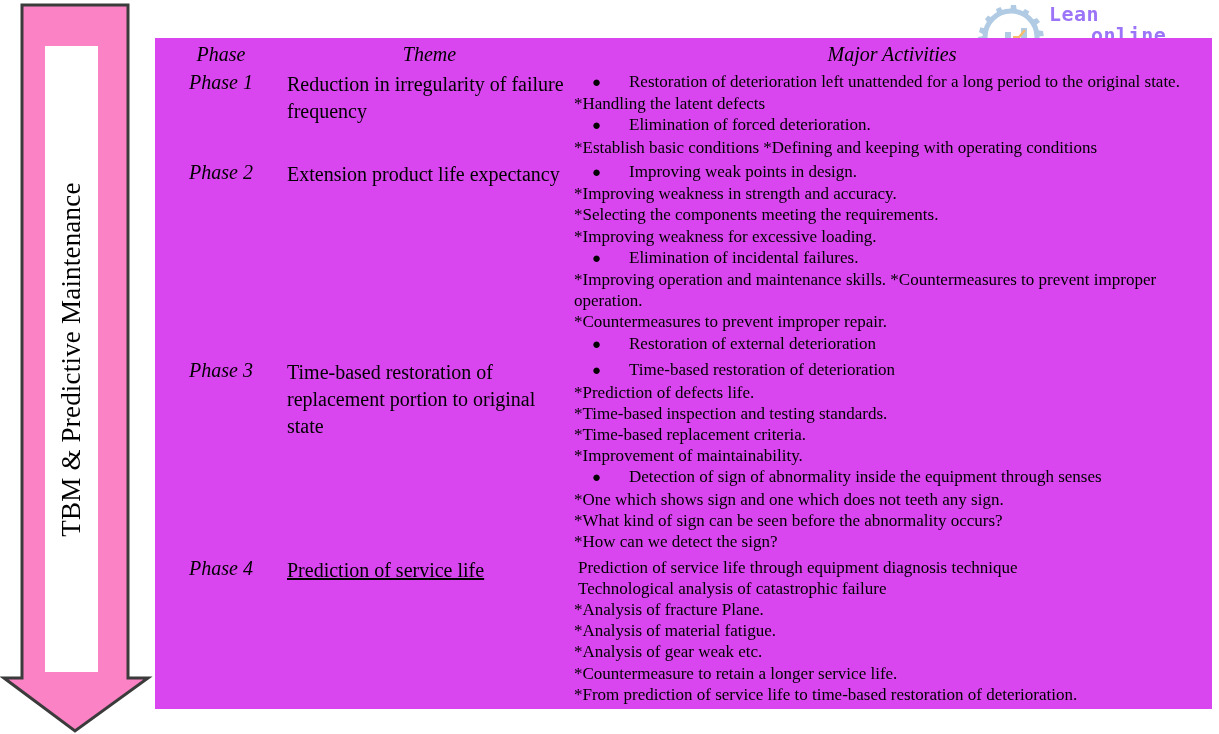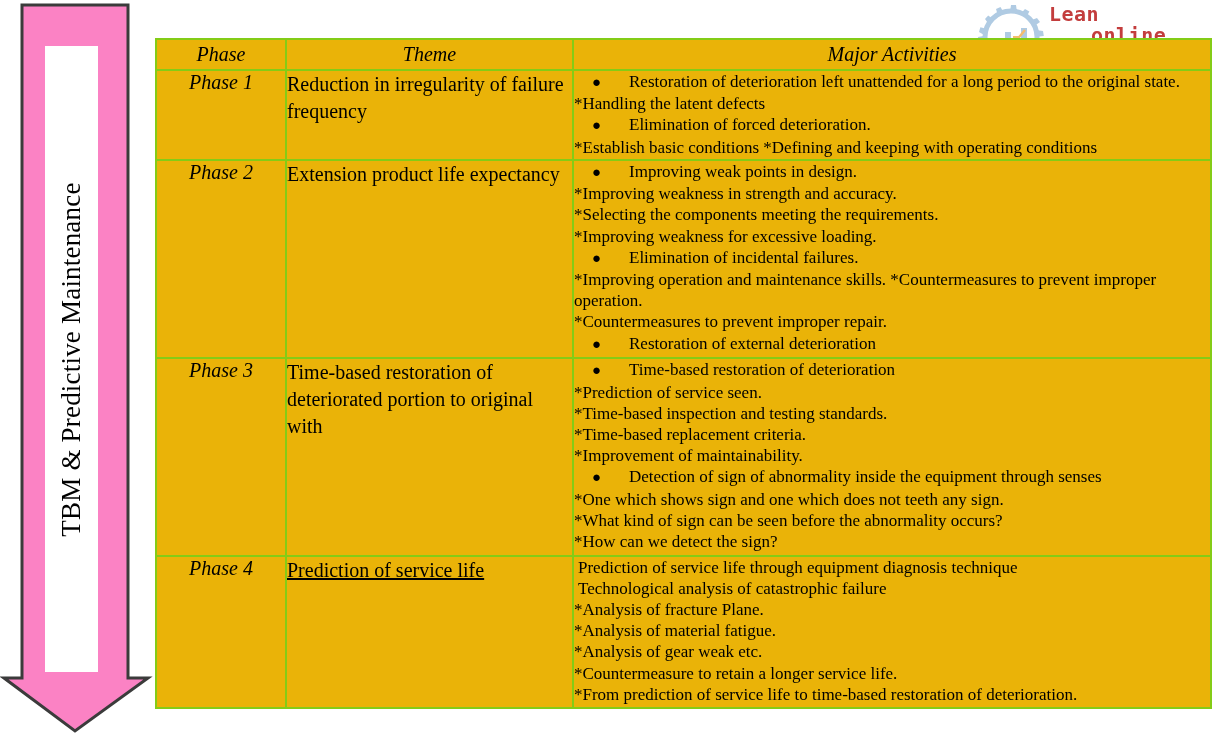--- a/index.html
+++ b/index.html
@@ -37,21 +37,21 @@
     position: absolute;
     left: 72px;
     top: 2px;
     width: 172px;
     height: 64px;
     font-family: "DejaVu Sans Mono", "Liberation Mono", monospace;
     font-weight: bold;
     font-size: 20px;
     line-height: 21px;
     letter-spacing: 0.5px;
-    color: #b91c1c;
+    color: #8b5cf6;
     opacity: 0.85;
     white-space: nowrap;
     overflow: hidden;
   }
   #logo-watermark .logo-line-1 { display: block; padding-left: 2px; }
   #logo-watermark .logo-line-2 { display: block; padding-left: 0px; }
   #logo-watermark .logo-line-3 { display: block; padding-left: 44px; }
 
   
   #phase-arrow {
@@ -94,24 +94,24 @@
     border-collapse: collapse;
     table-layout: fixed;
     z-index: 3;
     background: transparent;
   }
   #phase-table col.col-phase { width: 130px; }
   #phase-table col.col-theme { width: 287px; }
   #phase-table col.col-acts  { width: 638px; }
 
   #phase-table th, #phase-table td {
-    border: 2px solid #84cc16;
+    border: 2px solid #d946ef;
     padding: 0;
     vertical-align: top;
-    background: #eab308;
+    background: #d946ef;
   }
 
   #phase-table thead th {
     height: 29px;
     text-align: center;
     font-style: italic;
     font-weight: normal;
     font-size: 20px;
     line-height: 29px;
     padding: 0 4px;
@@ -246,24 +246,24 @@
           <span class="act-line star">*Selecting the components meeting the requirements.</span>
           <span class="act-line star">*Improving weakness for excessive loading.</span>
           <span class="act-line bullet"><span class="dot">●</span><span class="btxt">Elimination of incidental failures.</span></span>
           <span class="act-line star">*Improving operation and maintenance skills. *Countermeasures to prevent improper operation.</span>
           <span class="act-line star">*Countermeasures to prevent improper repair.</span>
           <span class="act-line bullet"><span class="dot">●</span><span class="btxt">Restoration of external deterioration</span></span>
         </td>
       </tr>
       <tr>
         <td class="cell-phase">Phase 3</td>
-        <td class="cell-theme">Time-based restoration of deteriorated portion to original with</td>
+        <td class="cell-theme">Time-based restoration of replacement portion to original state</td>
         <td class="cell-acts">
           <span class="act-line bullet"><span class="dot">●</span><span class="btxt">Time-based restoration of deterioration</span></span>
-          <span class="act-line star">*Prediction of service seen.</span>
+          <span class="act-line star">*Prediction of defects life.</span>
           <span class="act-line star">*Time-based inspection and testing standards.</span>
           <span class="act-line star">*Time-based replacement criteria.</span>
           <span class="act-line star">*Improvement of maintainability.</span>
           <span class="act-line bullet"><span class="dot">●</span><span class="btxt">Detection of sign of abnormality inside the equipment through senses</span></span>
           <span class="act-line star">*One which shows sign and one which does not teeth any sign.</span>
           <span class="act-line star">*What kind of sign can be seen before the abnormality occurs?</span>
           <span class="act-line star">*How can we detect the sign?</span>
         </td>
       </tr>
       <tr>

